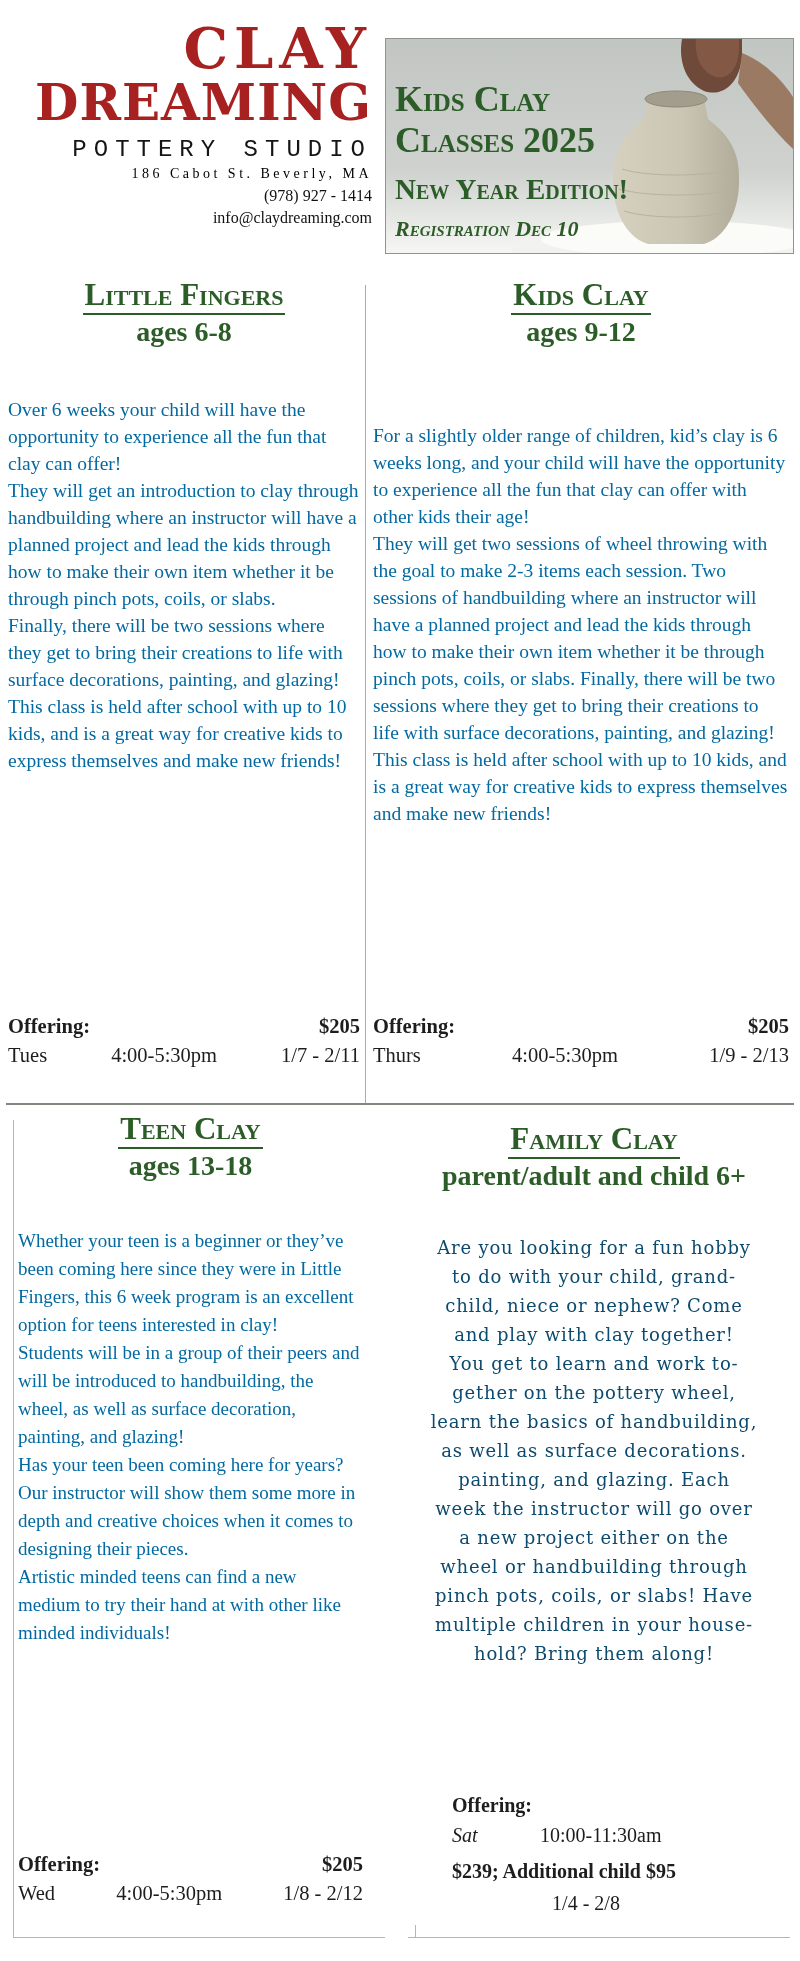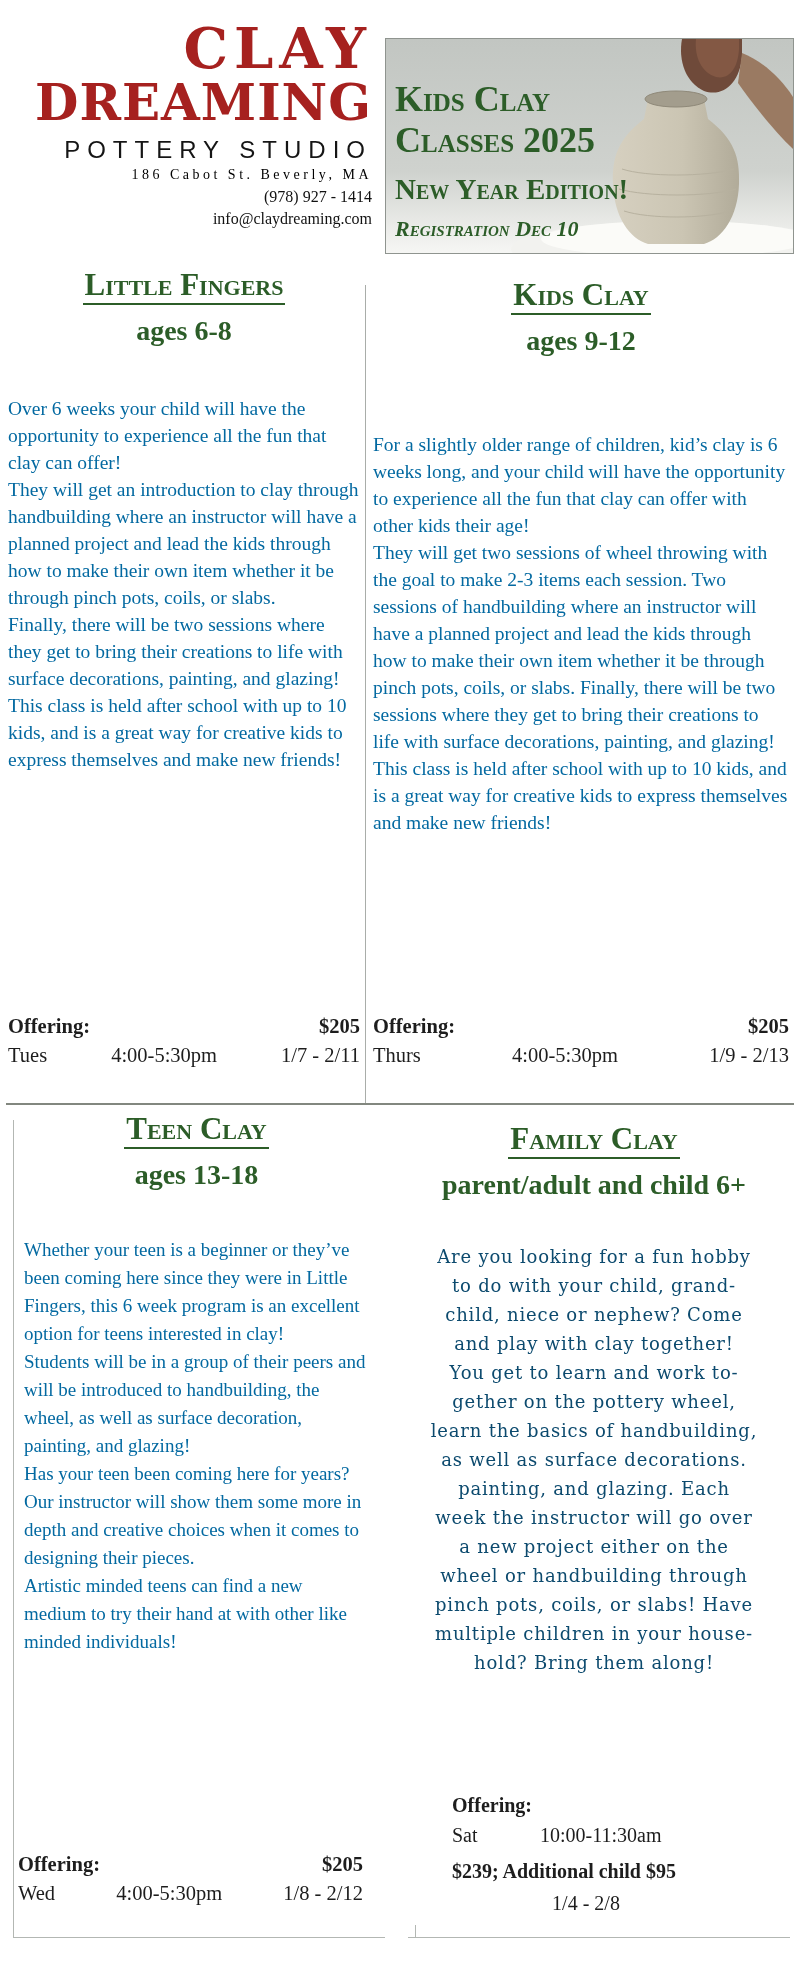--- a/index.html
+++ b/index.html
@@ -6,21 +6,21 @@
   .page {
     position:relative; width:800px; height:1961px; background:#ffffff;
     font-family:"Liberation Serif", serif; color:#1d1d1d; overflow:hidden;
   }
 
   
   .logo-block { position:absolute; left:0; top:20px; width:372px; text-align:right; }
   .logo-line { font-family:"DejaVu Serif", serif; font-weight:bold; color:#a6211f; line-height:1.0; }
   .logo-line.l1 { font-size:56px; letter-spacing:6px; }
   .logo-line.l2 { font-size:50px; letter-spacing:1px; margin-top:2px; }
-  .logo-sub  { font-family:Liberation Sans, sans-serif; font-size:24px; letter-spacing:7px; color:#151515; margin-top:8px; white-space:nowrap;padding-left:44px; }
+  .logo-sub  { font-family:Liberation Mono, monospace; font-size:24px; letter-spacing:7px; color:#151515; margin-top:8px; white-space:nowrap;padding-left:44px; }
   .logo-addr { font-size:14px; letter-spacing:3.5px; margin-top:3px; color:#000000; white-space:nowrap; }
   .logo-phone{ font-size:16px; margin-top:5px; color:#111; }
   .logo-email{ font-size:16px; margin-top:4px; color:#111; }
 
   
   .banner { position:absolute; left:385px; top:38px; width:407px; height:214px; border:1px solid #8f948f; }
   .banner svg { position:absolute; left:0; top:0; }
   .banner-text { position:absolute; left:9px; top:40px; color:#2c5d28; z-index:2; }
   .banner-title { font-variant:small-caps; font-weight:bold; font-size:36px; line-height:41px; }
   .banner-sub   { font-variant:small-caps; font-weight:bold; font-size:29px; margin-top:12px; }
@@ -31,29 +31,29 @@
   .h-rule-mid      { position:absolute; left:6px;  top:1103px; width:788px; height:2px; background:#82877f; }
   .cell-left-edge  { position:absolute; left:13px; top:1120px; width:1px; height:817px; background:#b3b7b3; }
   .cell-left-bot   { position:absolute; left:13px; top:1937px; width:372px; height:1px; background:#b3b7b3; }
   .cell-right-bot  { position:absolute; left:408px; top:1937px; width:382px; height:1px; background:#b3b7b3; }
   .cell-right-tick { position:absolute; left:415px; top:1925px; width:1px; height:12px; background:#b3b7b3; }
 
   
   .sec { position:absolute; }
   .sec-title { text-align:center; color:#2c5d28; font-variant:small-caps; font-weight:bold; font-size:31px; line-height:34px; }
   .sec-title .u { border-bottom:2px solid #2c5d28; padding:0 2px 1px 2px; }
-  .sec-ages  { text-align:center; color:#2c5d28; font-weight:bold; font-size:28px; line-height:34px; margin-top:12px; }
+  .sec-ages  { text-align:center; color:#2c5d28; font-weight:bold; font-size:28px; line-height:34px; margin-top:3px; }
   .sec-body  { white-space:pre-line; font-size:19.5px; line-height:27px; color:#0369a1; }
 
-  .sec-lf { left:8px;   top:268px;  width:352px; }
+  .sec-lf { left:8px;   top:278px;  width:352px; }
   .sec-kc { left:373px; top:278px;  width:416px; }
   .sec-lf .sec-body { margin-top:47px; }
   .sec-kc .sec-body { margin-top:73px; }
 
-  .sec-tc { left:24px;  top:1112px; width:345px; }
+  .sec-tc { left:18px;  top:1112px; width:345px; }
   .sec-fc { left:393px; top:1122px; width:402px; }
   .sec-tc .sec-body { margin-top:44px; font-size:19px; line-height:28px; }
   .sec-fc .sec-body {
     margin-top:40px; text-align:center;
     font-family:"DejaVu Serif", serif; font-size:18px; line-height:29px;
     letter-spacing:0.8px; color:#0c4a6e;
   }
   .sec-fc .sec-ages { font-size:28px; }
 
   
@@ -61,21 +61,21 @@
   .offer-row1 { display:flex; justify-content:space-between; font-weight:bold; }
   .offer-row2 { display:flex; justify-content:space-between; }
   .offer-row2 .time { flex:1; text-align:center; }
   .offer-lf { left:8px;   top:1012px; width:352px; }
   .offer-kc { left:373px; top:1012px; width:416px; }
   .offer-tc { left:18px;  top:1850px; width:345px; }
 
   .offer-fc { left:452px; top:1790px; width:268px; font-size:20px; line-height:30px; }
   .offer-fc .f-label { font-weight:bold; }
   .offer-fc .f-row { display:flex; }
-  .offer-fc .f-day { width:88px; }
+  .offer-fc .f-day { width:88px;font-style:italic; }
   .offer-fc .f-price { font-weight:bold; margin-top:6px; white-space:nowrap; }
   .offer-fc .f-dates { text-align:center; margin-top:2px; }
 </style>
 </head>
 <body>
 
 <div class="page">
 
   <div class="logo-block">
     <div class="logo-line l1">CLAY</div>

